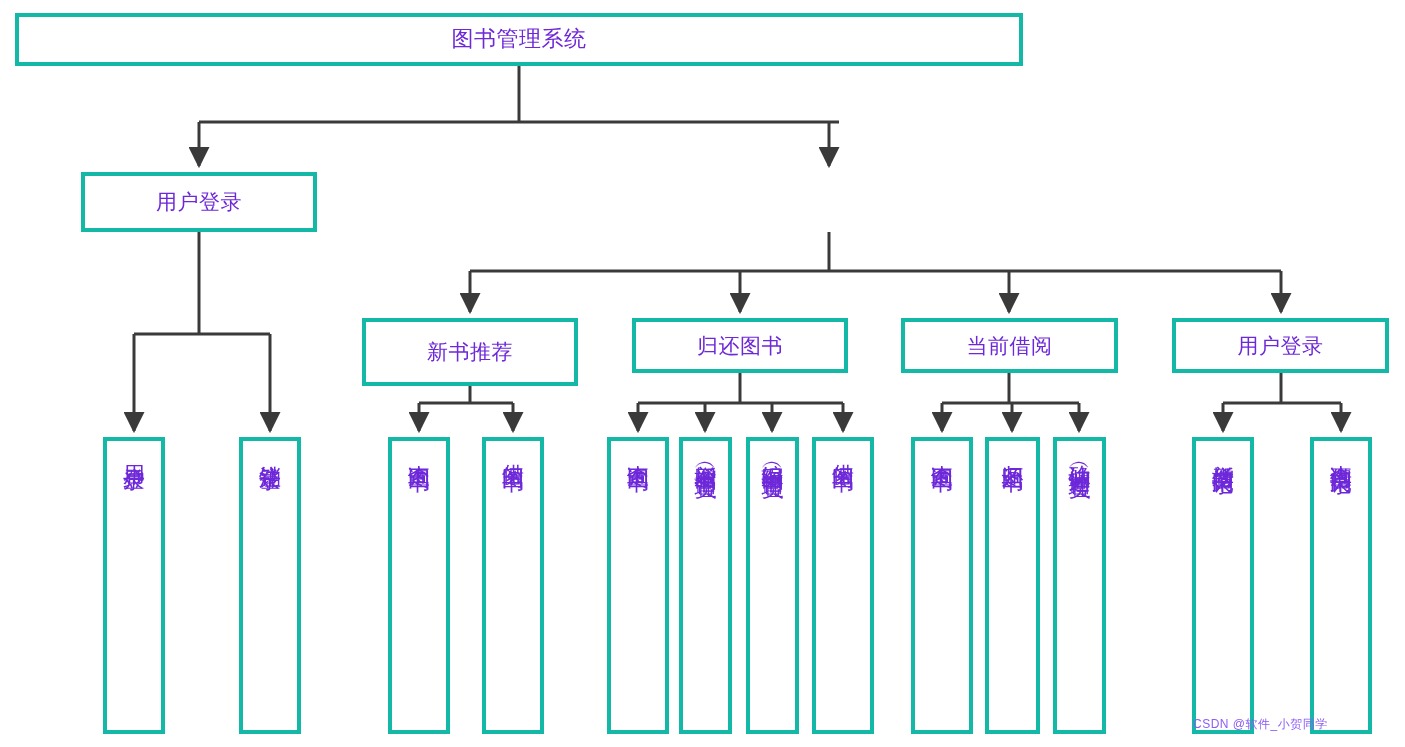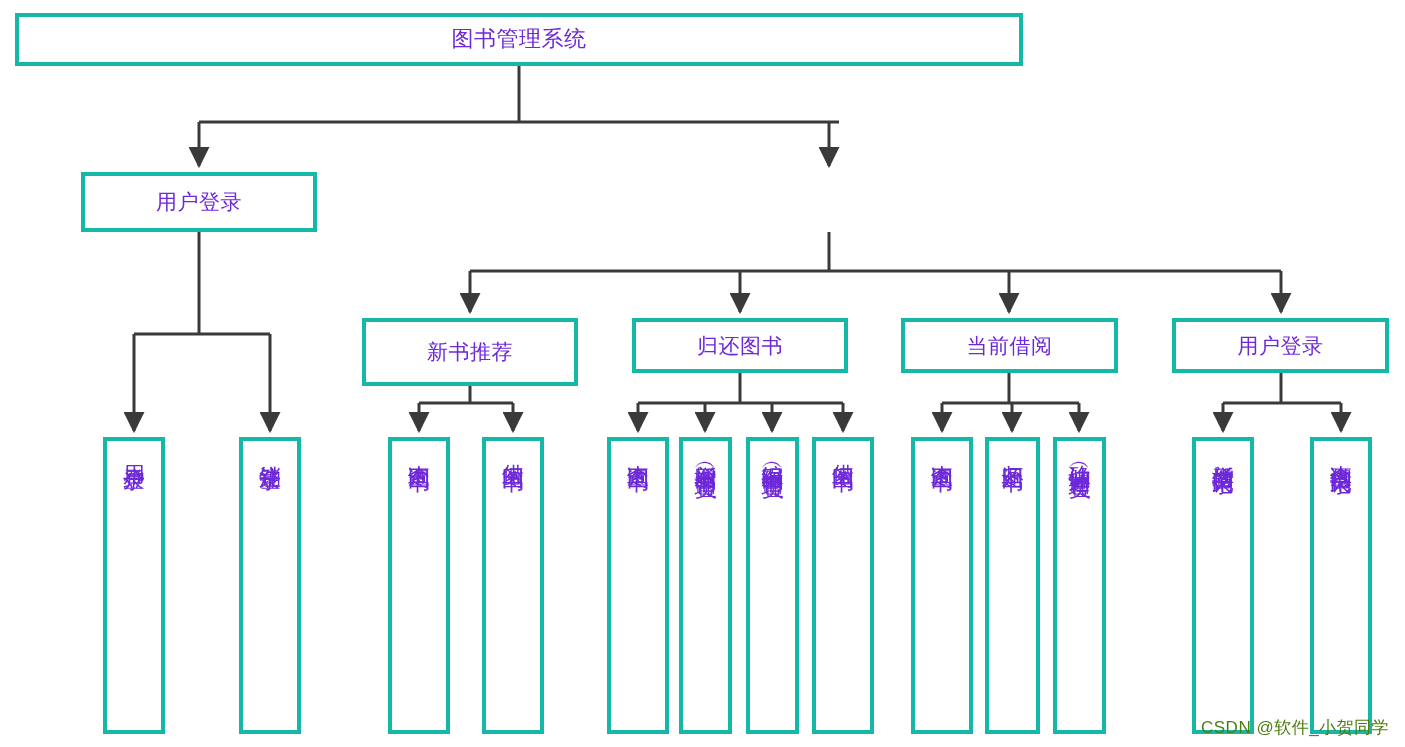--- a/index.html
+++ b/index.html
@@ -53,25 +53,24 @@
     writing-mode: vertical-rl;
     text-orientation: upright;
     font-size: 22px;
     letter-spacing: 2px;
     line-height: 1;
     white-space: nowrap;
   }
   .node.root .lbl { font-size: 22px; }
   .watermark {
     position: absolute;
-    font-size: 17px;
-    color: #4d7c0f;
+    font-size: 12px;
+    color: #8b5cf6;
     white-space: nowrap;
     letter-spacing: 0.5px;
-    margin-left: 8px;
   }
 </style>
 </head>
 <body>
 
 <div id="canvas">
 
   <svg class="wires" viewBox="0 0 1405 747" xmlns="http://www.w3.org/2000/svg">
     <defs>
       <marker id="arr" viewBox="0 0 10 10" refX="9" refY="5" markerWidth="7" markerHeight="7" orient="auto-start-reverse">

